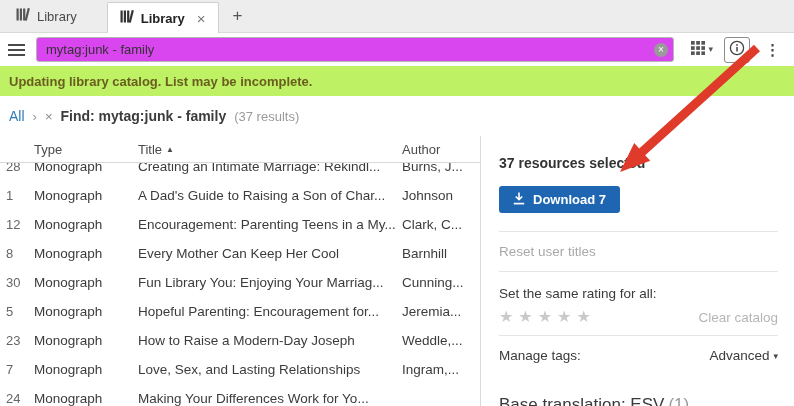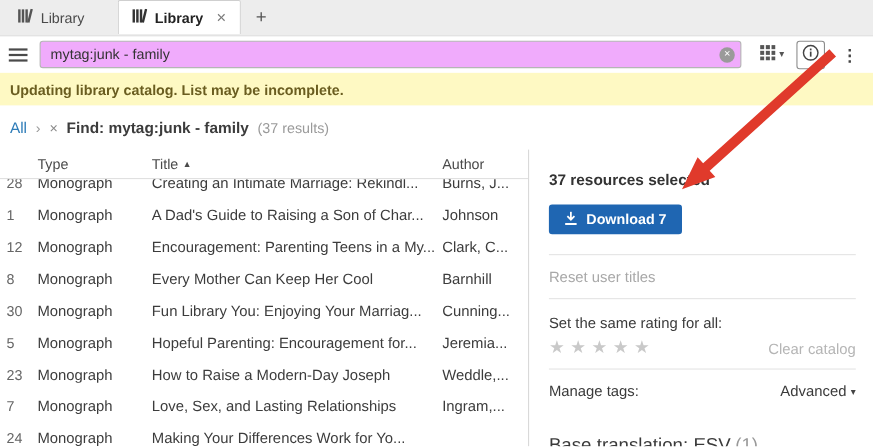--- a/index.html
+++ b/index.html
@@ -1,43 +1,43 @@
 <!DOCTYPE html>
 <html><head>
 <meta charset="utf-8">
 <style>
   *{margin:0;padding:0;box-sizing:border-box}
   html,body{width:794px;height:406px;overflow:hidden}
   body{font-family:"Liberation Sans",sans-serif;background:#fff;color:#3c3c3c;font-size:13px}
   #app{position:relative;width:794px;height:406px;overflow:hidden;background:#fff}
 
   
-  .tabbar{height:32px;background:#ededed;display:flex;padding-left:4px;position:relative;z-index:3}
+  .tabbar{height:32px;background:#ededed;display:flex;align-items:flex-end;padding-left:4px;position:relative;z-index:3}
   .tab{display:flex;align-items:center;gap:7px;padding:0 12px;height:32px;cursor:pointer}
   .tab-inactive .tab-label{color:#4a4a4a}
   .tab-active{background:#fff;border:1px solid #cfcfcf;border-bottom:none;height:31px;margin-bottom:-1px;margin-left:18px;position:relative;z-index:4;border-radius:2px 2px 0 0}
   .tab-active .tab-label{font-weight:bold;color:#222}
   .tab-close{color:#7a7a7a;font-size:15px;margin-left:5px;line-height:1}
   .newtab{color:#555;font-size:17px;padding:0 14px;height:32px;display:flex;align-items:center;cursor:pointer}
 
   
   .toolbar{height:34px;background:#fff;border-top:1px solid #d9d9d9;display:flex;align-items:center;padding:0 8px;gap:11px;position:relative;z-index:1}
   .hamburger{width:17px;display:flex;flex-direction:column;gap:3px;cursor:pointer}
   .hamburger i{display:block;height:2px;background:#4a4a4a}
   .searchwrap{position:relative;flex:1;max-width:638px;height:25px}
-  .search{width:100%;height:100%;border:1px solid #b5b5b5;border-radius:3px;padding:0 28px 0 9px;font:13px "Liberation Sans",sans-serif;color:#333;outline:none;background:#f0abfc}
+  .search{width:100%;height:100%;border:1px solid #b5b5b5;border-radius:3px;padding:0 28px 0 9px;font:13px "Liberation Sans",sans-serif;color:#333;outline:none;background:#d946ef}
   .clearbtn{position:absolute;right:6px;top:50%;transform:translateY(-50%);width:14px;height:14px;border-radius:50%;background:#9a9a9a;color:#fff;font-size:10px;line-height:14px;text-align:center;cursor:pointer}
   .toolicons{display:flex;align-items:center;gap:11px;margin-left:auto;padding-right:2px}
   .gridbtn{display:flex;align-items:center;gap:3px;cursor:pointer}
   .caret{font-size:9px;color:#555;line-height:1}
   .infobtn{width:26px;height:26px;border:1px solid #8c8c8c;border-radius:3px;display:flex;align-items:center;justify-content:center;cursor:pointer;background:#fff}
   .kebab{font-size:15px;color:#444;font-weight:bold;padding:0 4px;cursor:pointer}
 
   
-  .banner{height:30px;background:#fef9c3;display:flex;align-items:center;padding:0 9px;color:#6a5d20;font-weight:bold;font-size:13px}
+  .banner{height:30px;background:#bef264;display:flex;align-items:center;padding:0 9px;color:#6a5d20;font-weight:bold;font-size:13px}
 
   
   .filterbar{height:40px;display:flex;align-items:center;padding:0 9px;gap:8px;background:#fff}
   .all{color:#2e7cb8;font-size:14px;cursor:pointer}
   .sep{color:#9a9a9a;font-size:13px}
   .removex{color:#8a8a8a;font-size:13px;cursor:pointer}
   .findlabel{font-weight:bold;color:#3c3c3c;font-size:14px}
   .results{color:#9a9a9a;font-size:13px}
 
   

